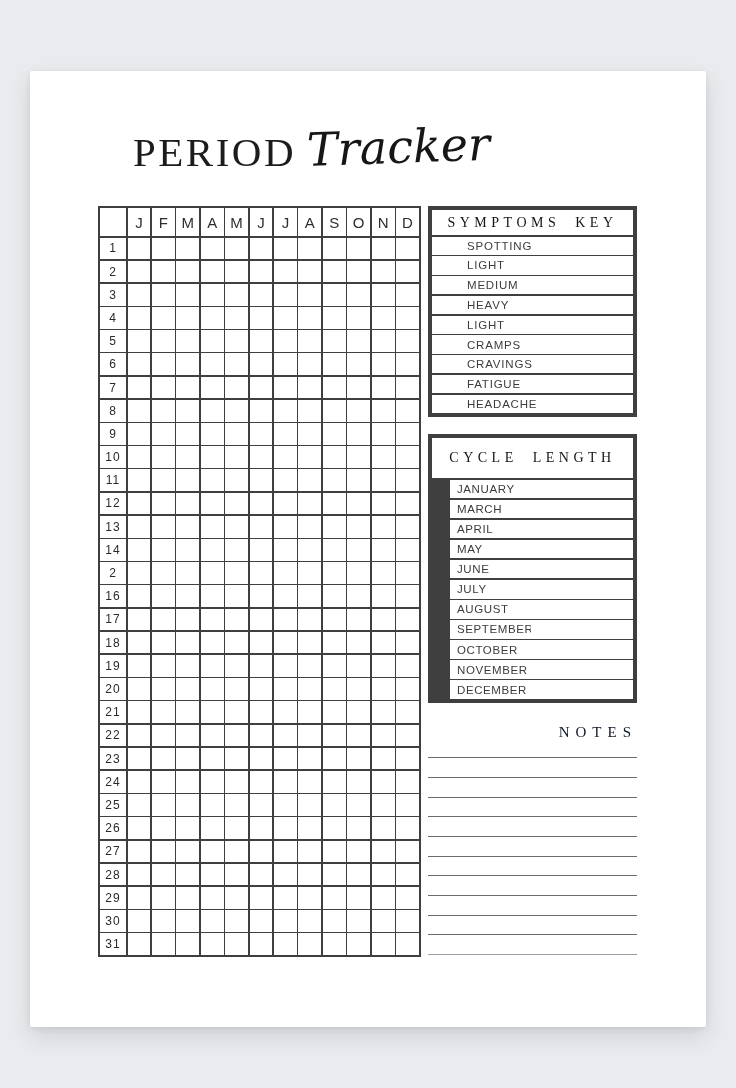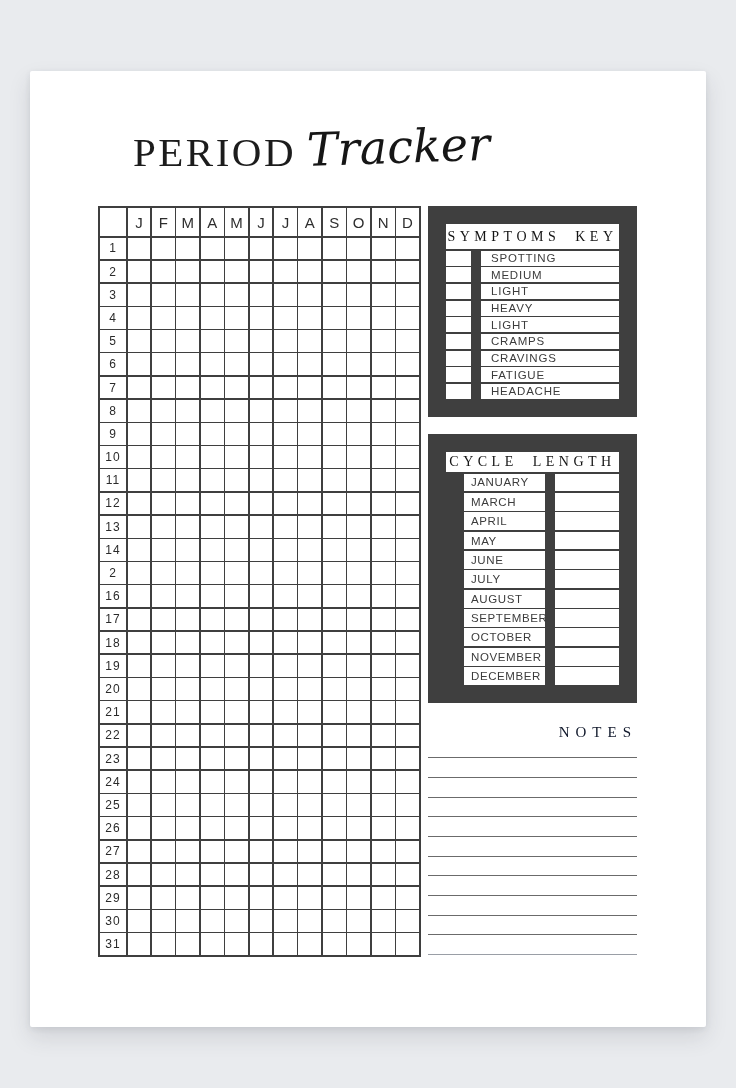--- a/index.html
+++ b/index.html
@@ -48,35 +48,35 @@
     grid-template-rows:28px repeat(31,1fr);
     background:var(--line); padding:2px; gap:1.5px;
   }
   .grid .cell{ background:#fff; display:flex; align-items:center; justify-content:center; }
   .grid .m-head{ font-size:15px; color:#2e2e2e; }
   .grid .d-num{ font-size:12px; letter-spacing:1px; color:#2a2a2a; }
   
   .panel{
     position:absolute; left:398px; width:209px;
     display:flex; flex-direction:column;
-    background:var(--line); padding:18px; gap:1.5px;
+    background:var(--line); padding:4px; gap:1.5px;
   }
   .panel-head{
     background:#fff; display:flex; align-items:center; justify-content:center;
     font-family:"Liberation Serif", serif; font-size:14px;
     letter-spacing:4.5px; word-spacing:7px; color:#141414;
   }
-  .p-row{ display:flex; gap:10px; flex:1; background:var(--line); }
+  .p-row{ display:flex; gap:0; flex:1; background:var(--line); }
   .p-row>div{ background:#fff; display:flex; align-items:center; }
   .symptoms{ top:135px; height:211px; }
   .symptoms .panel-head{ height:25px; }
   .swatch{ width:25px; }
   .s-label{ flex:1; padding-left:10px; font-size:11.5px; letter-spacing:.8px; color:var(--label); }
   .cycle{ top:363px; height:269px; }
-  .cycle .panel-head{ height:20px;text-align:right; }
+  .cycle .panel-head{ height:40px;text-align:right; }
   .c-month{ width:81px; padding-left:7px; font-size:11.5px; letter-spacing:.6px; color:var(--label);margin-left:18px; }
   .c-val{ flex:1; }
   
   .notes{ position:absolute; left:398px; top:645px; width:209px; }
   .notes-head{
     text-align:right; font-family:"Liberation Serif", serif;
     font-size:15px; letter-spacing:6px; color:#0f172a; line-height:20px;
     padding-top:6px;
   }
   .notes-lines{ margin-top:-3.4px; }
@@ -513,25 +513,25 @@
     </div>
 
   <div class="panel symptoms">
     <div class="panel-head">SYMPTOMS KEY</div>
   <div class="p-row">
         <div class="swatch"></div>
         <div class="s-label">SPOTTING</div>
       </div>
       <div class="p-row">
         <div class="swatch"></div>
+        <div class="s-label">LIGHT</div>
+      </div>
+      <div class="p-row">
+        <div class="swatch"></div>
         <div class="s-label">MEDIUM</div>
-      </div>
-      <div class="p-row">
-        <div class="swatch"></div>
-        <div class="s-label">LIGHT</div>
       </div>
       <div class="p-row">
         <div class="swatch"></div>
         <div class="s-label">HEAVY</div>
       </div>
       <div class="p-row">
         <div class="swatch"></div>
         <div class="s-label">LIGHT</div>
       </div>
       <div class="p-row">

